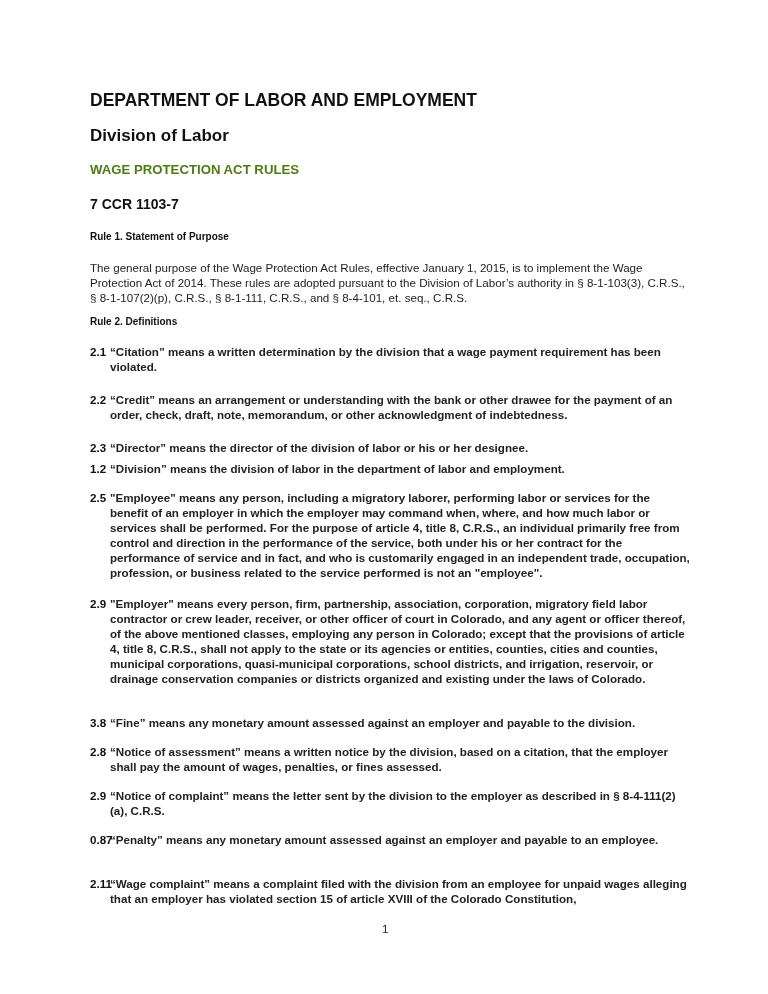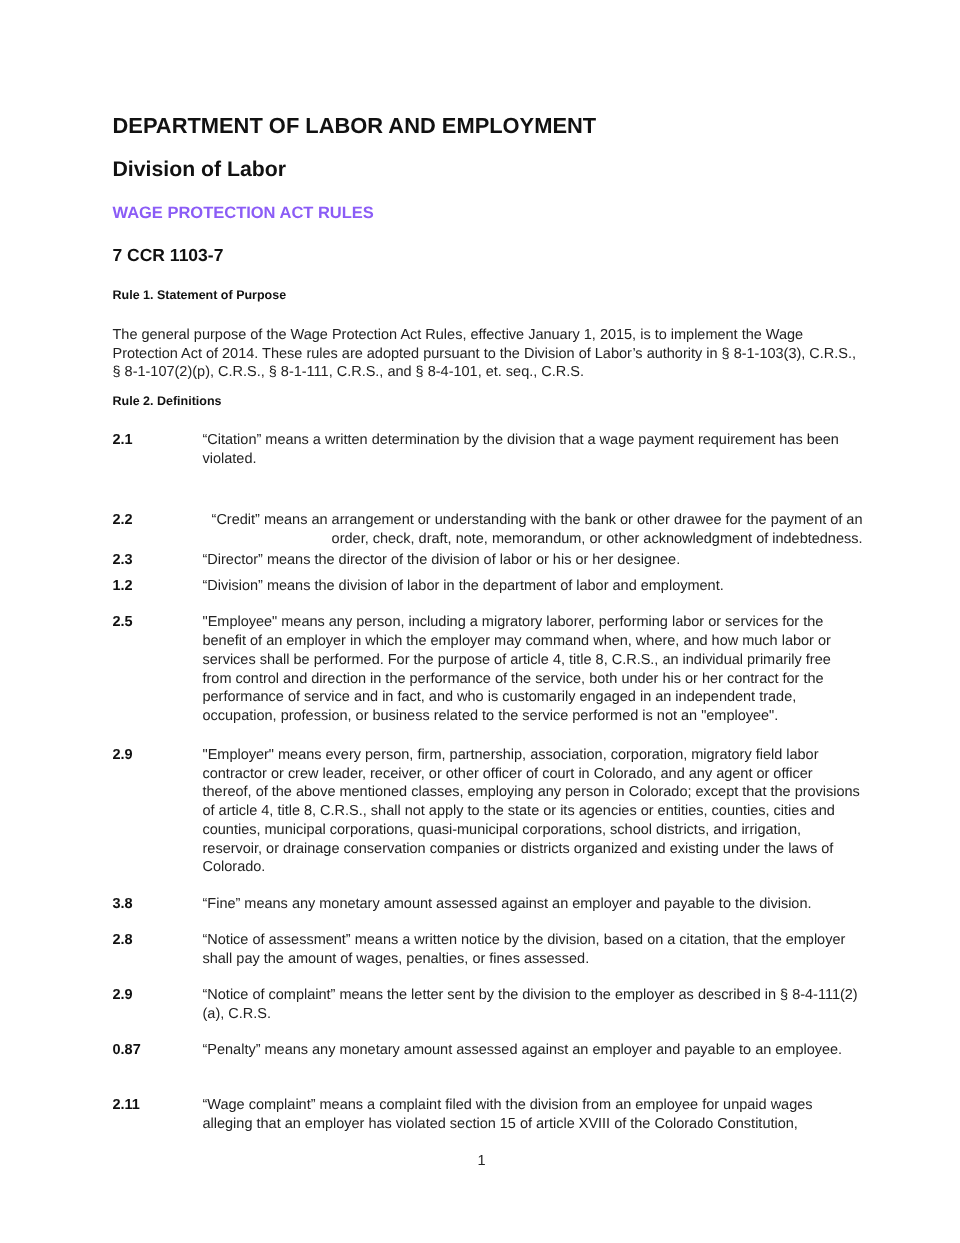--- a/index.html
+++ b/index.html
@@ -1,47 +1,47 @@
 <!DOCTYPE html>
 <html><head>
 <meta charset="utf-8">
 <style>
   html, body { margin: 0; padding: 0; background: #ffffff; }
   body { width: 768px; height: 994px; position: relative; overflow: hidden; font-family: "Liberation Sans", sans-serif; color: #1a1a1a; }
   .page { position: absolute; left: 90px; top: 0; width: 600px; }
   .h1 { position: absolute; left: 0; top: 90px; font-size: 17.5px; font-weight: bold; white-space: nowrap; color: #111; }
   .h2 { position: absolute; left: 0; top: 126px; font-size: 17px; font-weight: bold; white-space: nowrap; color: #111; }
-  .h3 { position: absolute; left: 0; top: 162px; font-size: 13.2px; font-weight: bold; white-space: nowrap; color: #8b5cf6; text-align: right; }
+  .h3 { position: absolute; left: 0; top: 162px; font-size: 13.2px; font-weight: bold; white-space: nowrap; color: #4d7c0f; text-align: right; }
   .h4 { position: absolute; left: 0; top: 196px; font-size: 14px; font-weight: bold; white-space: nowrap; color: #111; }
   .rule-title { position: absolute; left: 0; font-size: 10px; font-weight: bold; white-space: nowrap; color: #111; }
   .para { position: absolute; left: 0; width: 600px; font-size: 11.6px; line-height: 15px; color: #222; }
   .def { position: absolute; left: 0; width: 600px; font-size: 11.6px; line-height: 15px; color: #222; }
   .def .num { position: absolute; left: 0; top: 0; font-weight: bold; color: #111; }
-  .def .txt { margin-left: 72px; display: block; }
+  .def .txt { margin-left: 20px; display: block; font-weight: bold; }
   .page-num { position: absolute; left: 382px; top: 922px; font-size: 11.6px; color: #222; }
 </style>
 </head>
 <body>
 
 <div class="page">
   <div class="h1">DEPARTMENT OF LABOR AND EMPLOYMENT</div>
   <div class="h2">Division of Labor</div>
   <div class="h3">WAGE PROTECTION ACT RULES</div>
   <div class="h4">7 CCR 1103-7</div>
 
   <div class="rule-title" style="top:231px;">Rule 1. Statement of Purpose</div>
   <div class="para" style="top:260px;">The general purpose of the Wage Protection Act Rules, effective January 1, 2015, is to implement the Wage Protection Act of 2014. These rules are adopted pursuant to the Division of Labor’s authority in § 8-1-103(3), C.R.S., § 8-1-107(2)(p), C.R.S., § 8-1-111, C.R.S., and § 8-4-101, et. seq., C.R.S.</div>
 
   <div class="rule-title" style="top:316px;">Rule 2. Definitions</div>
 
   <div class="def" style="top:344px;">
     <span class="num">2.1</span>
     <span class="txt">“Citation” means a written determination by the division that a wage payment requirement has been violated.</span>
   </div>
-  <div class="def" style="top:408px;text-align:right;">
+  <div class="def" style="top:392px;">
     <span class="num">2.2</span>
     <span class="txt">“Credit” means an arrangement or understanding with the bank or other drawee for the payment of an order, check, draft, note, memorandum, or other acknowledgment of indebtedness.</span>
   </div>
   <div class="def" style="top:440px;">
     <span class="num">2.3</span>
     <span class="txt">“Director” means the director of the division of labor or his or her designee.</span>
   </div>
   <div class="def" style="top:461px;">
     <span class="num">1.2</span>
     <span class="txt">“Division” means the division of labor in the department of labor and employment.</span>

